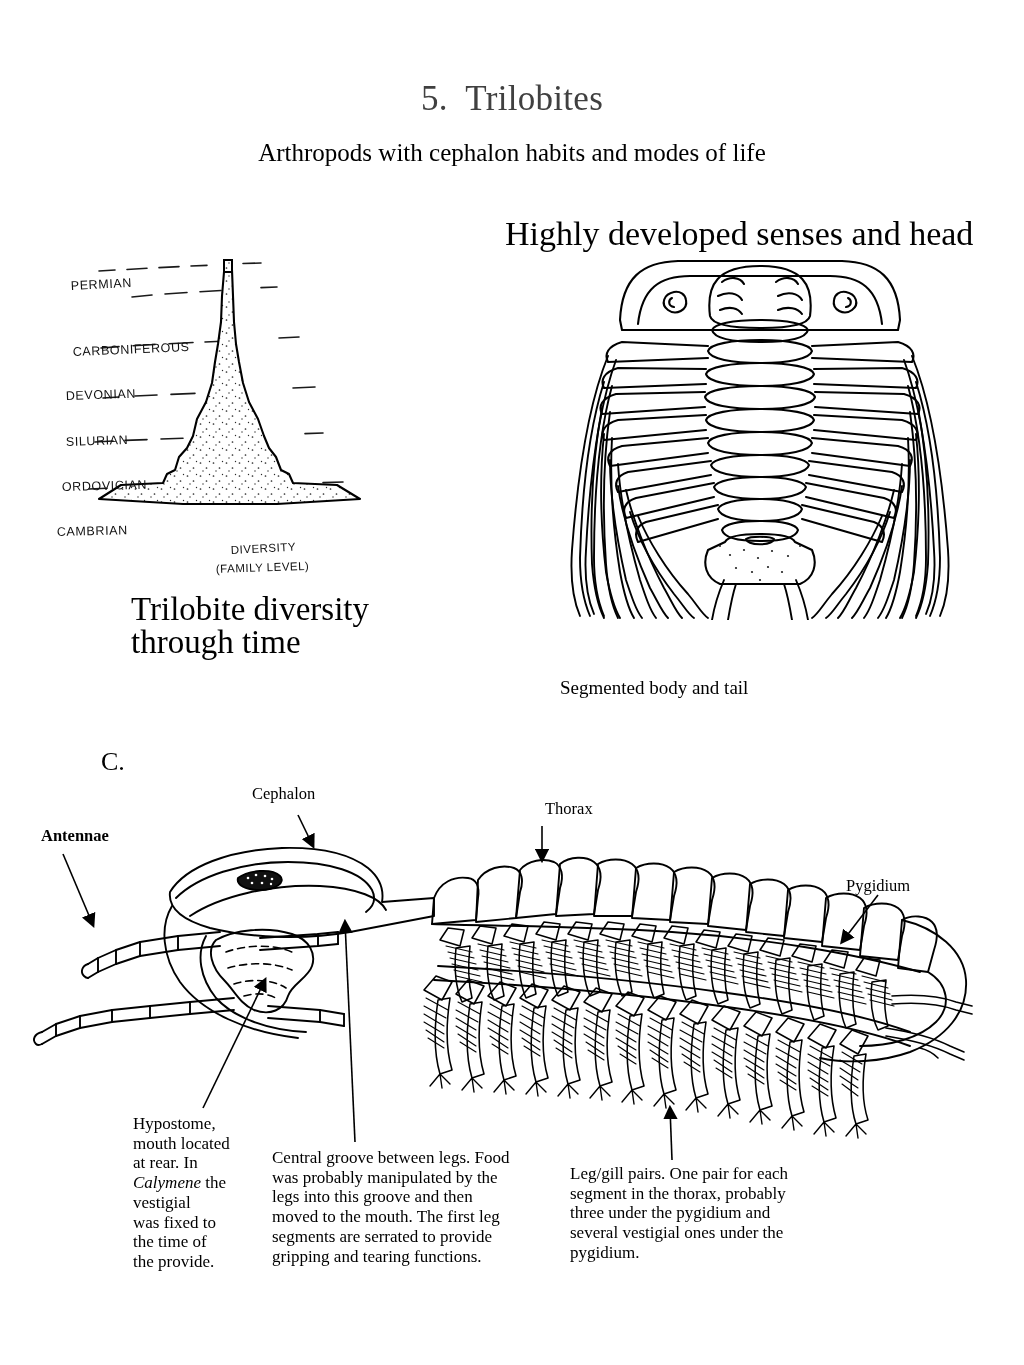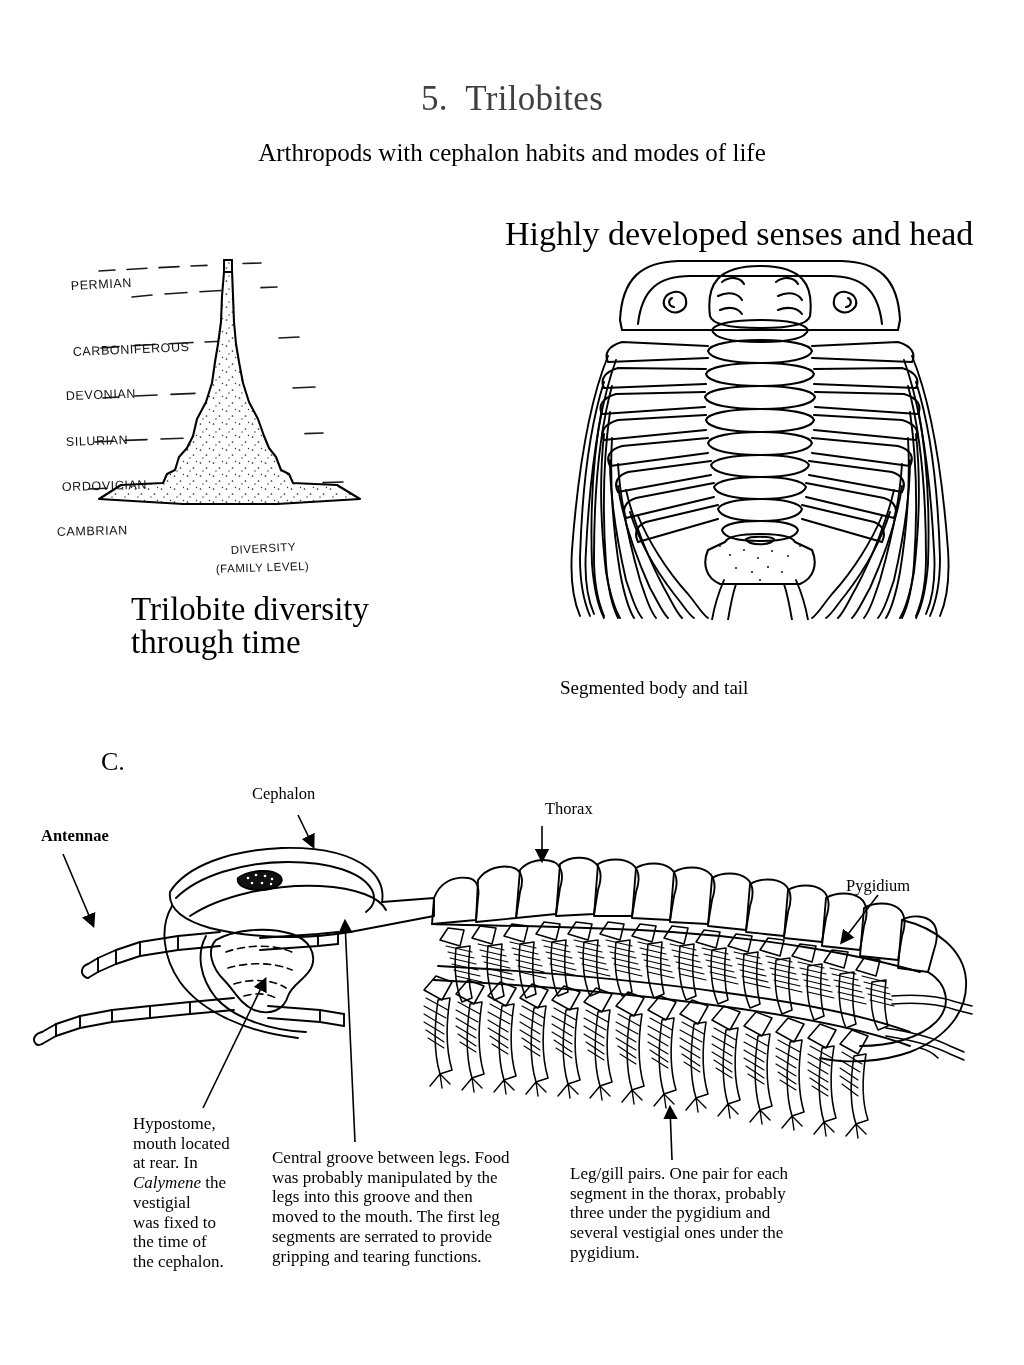--- a/index.html
+++ b/index.html
@@ -566,18 +566,18 @@
 <div class="abs callout" id="label-pygidium">Pygidium</div>
 
 <div class="abs para" id="text-hypostome">
   <span>Hypostome,</span><br>
   <span>mouth located</span><br>
   <span>at rear.  In</span><br>
   <em>Calymene</em><span> the</span><br>
   <span>vestigial</span><br>
   <span>was fixed to</span><br>
   <span>the time of</span><br>
-  <span>the cephalon.</span>
+  <span>the provide.</span>
 </div>
 
 <div class="abs para" id="text-groove">Central groove between legs. Food was probably manipulated by the legs into this groove and then moved to the mouth.  The first leg segments are serrated to provide gripping and tearing functions.</div>
 
 <div class="abs para" id="text-leggill">Leg/gill pairs.   One pair for each segment in the thorax, probably three under the pygidium and several vestigial ones under the pygidium.</div>
 
 </body></html>

